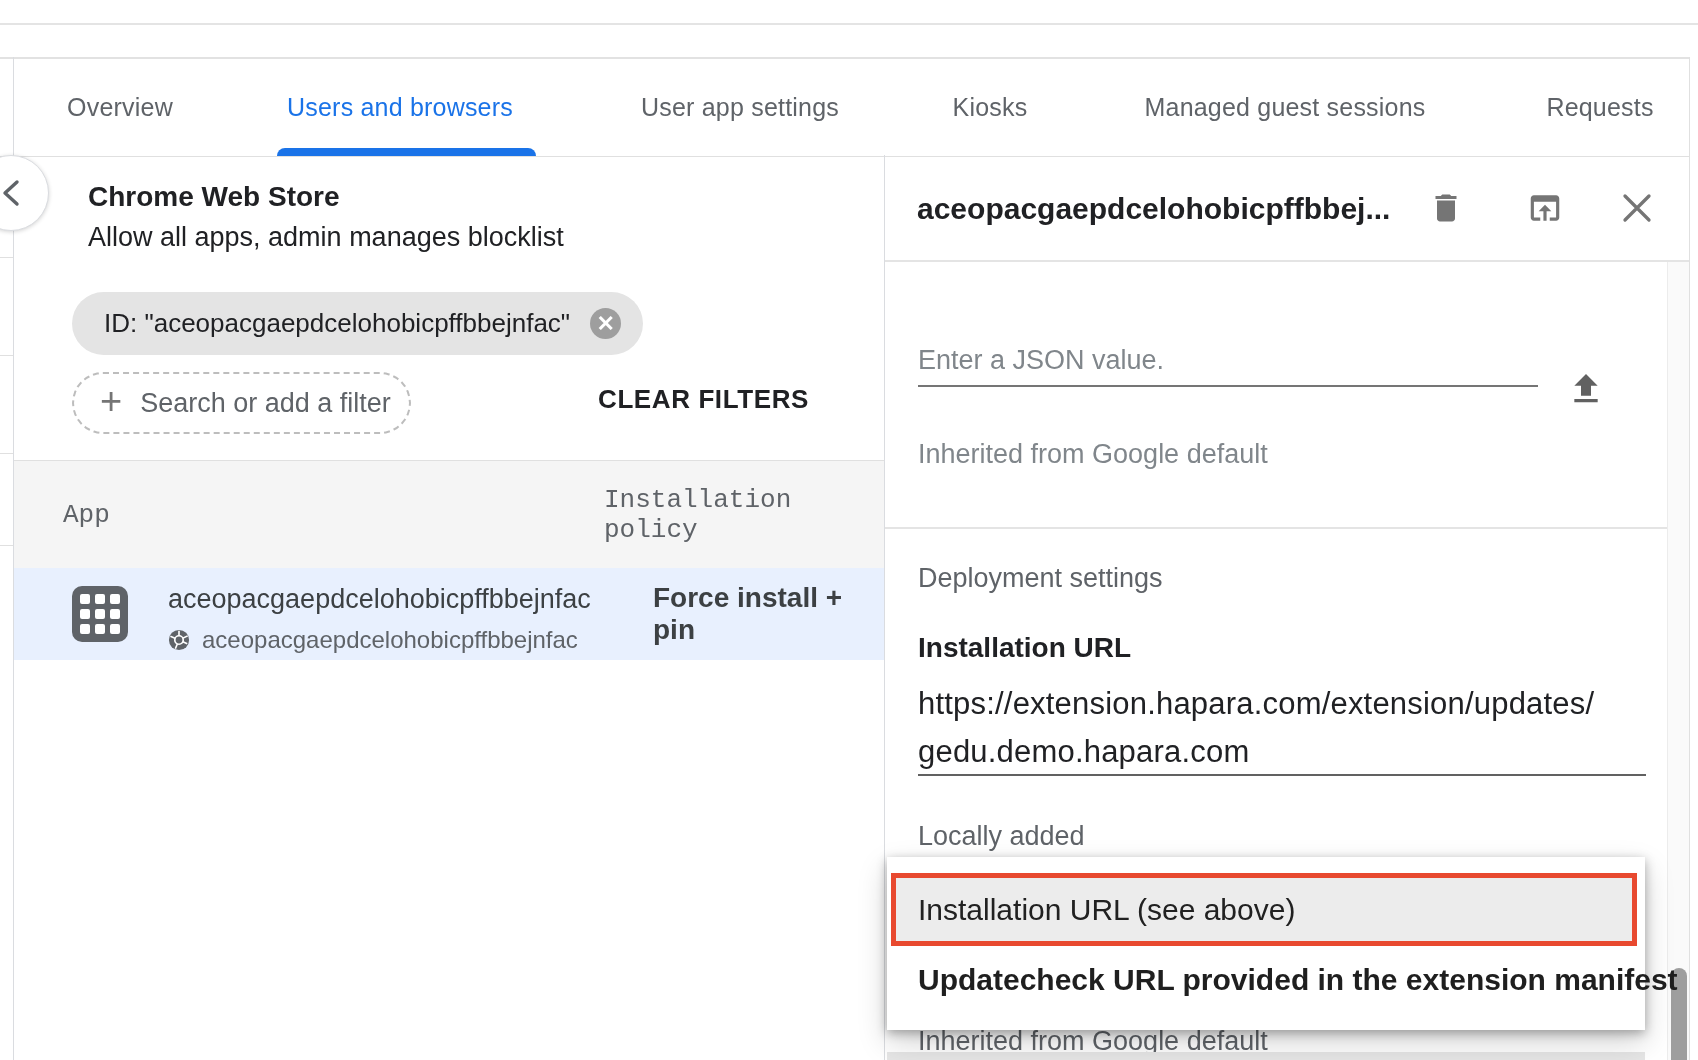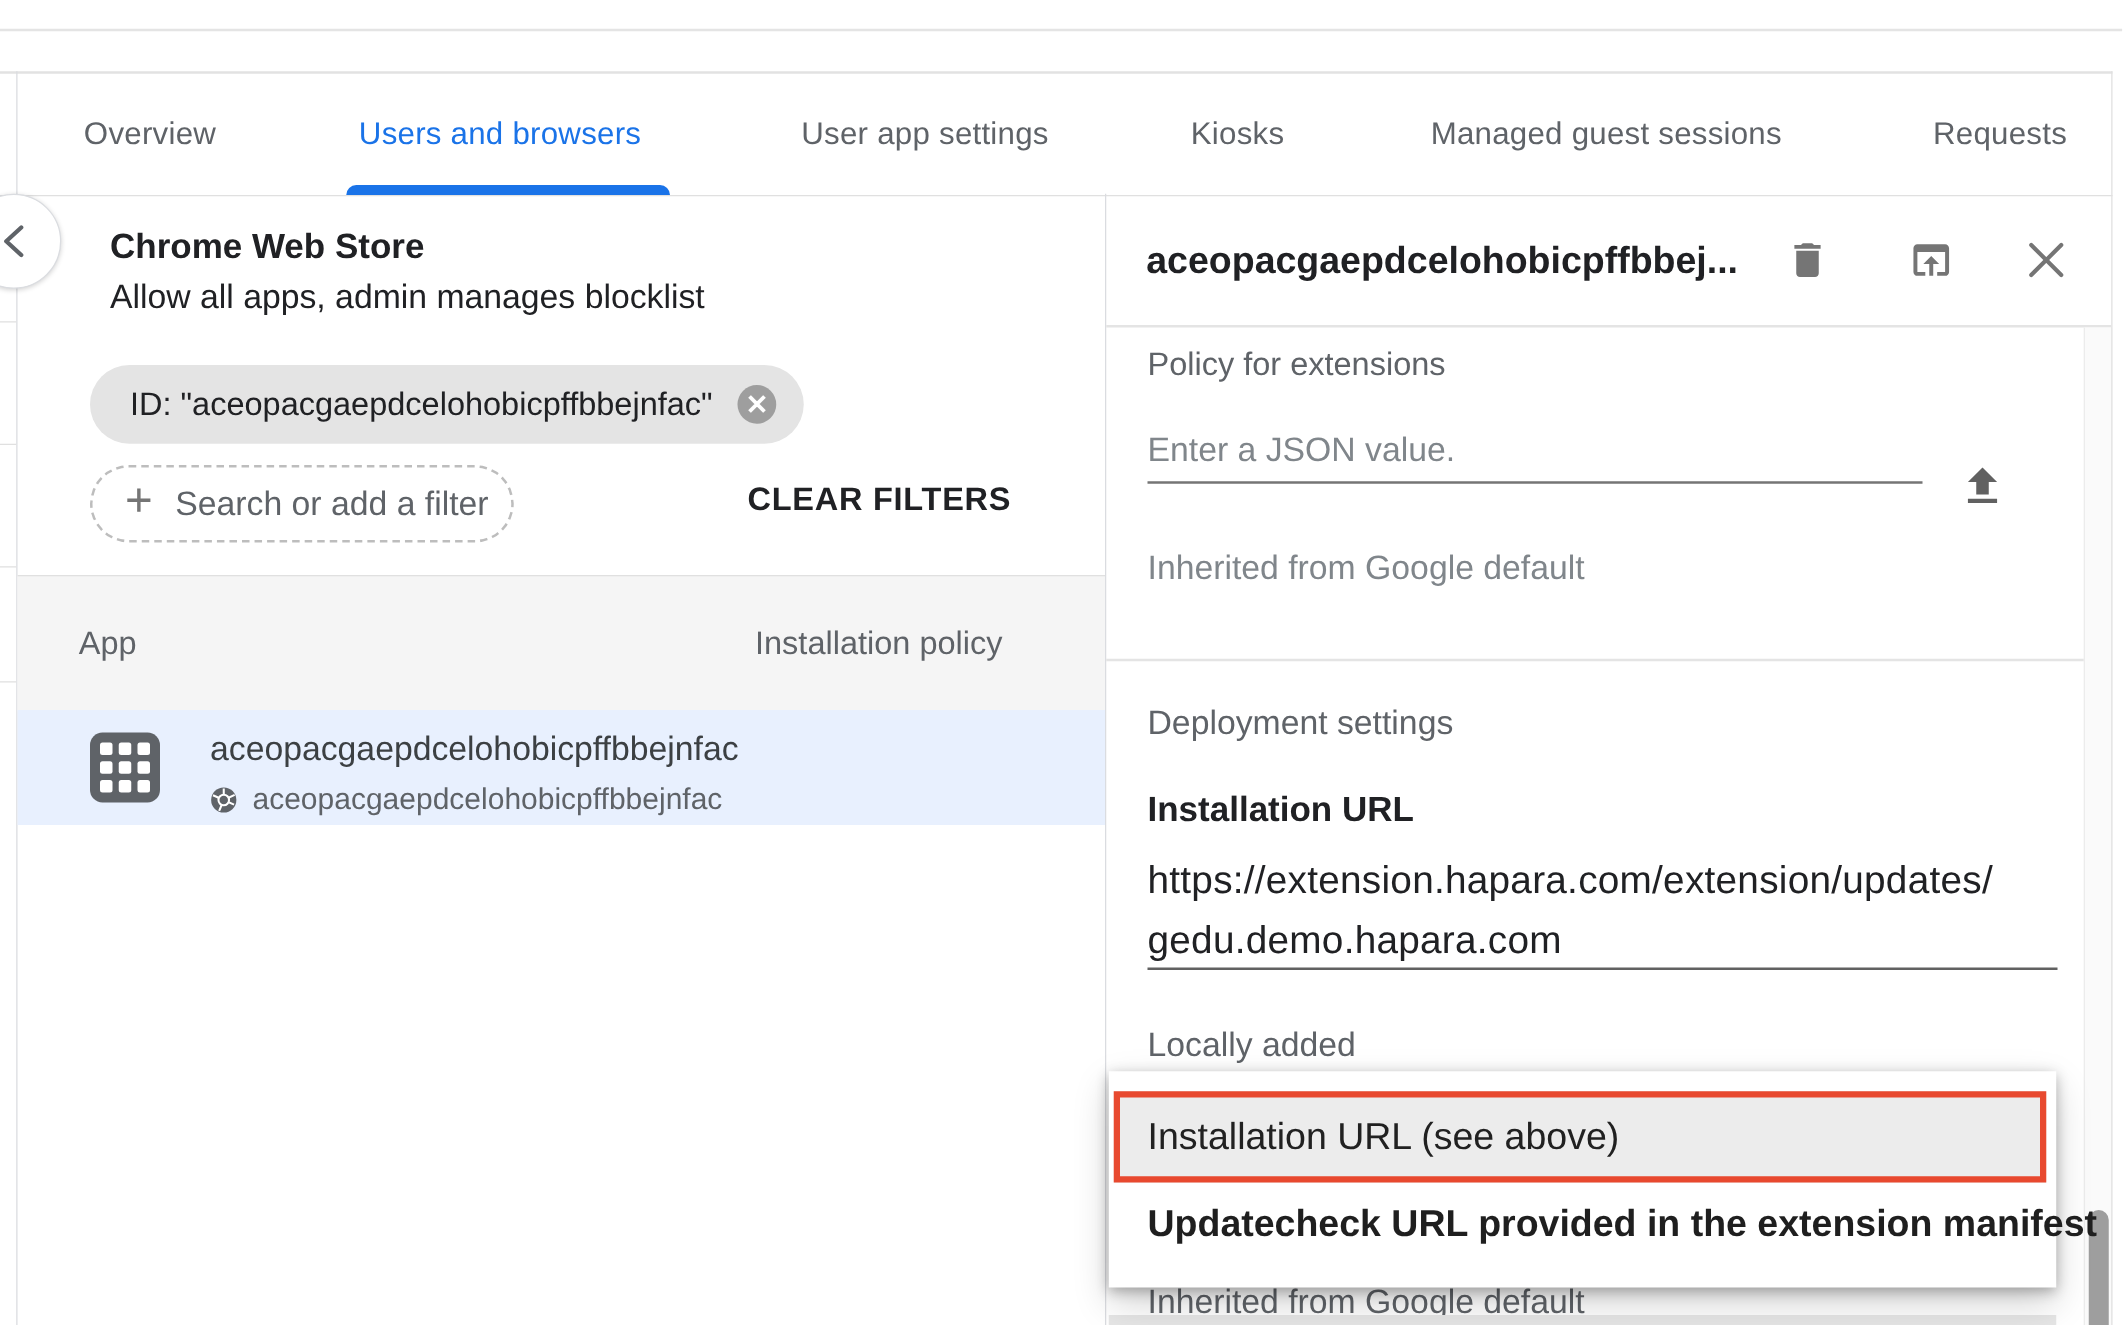--- a/index.html
+++ b/index.html
@@ -34,21 +34,21 @@
   #chip-x{width:31px;height:31px;border-radius:50%;background:#9e9e9e;color:#fff;margin-left:20px;
           display:flex;align-items:center;justify-content:center;font-size:22px;font-weight:700;cursor:pointer;}
   #search-filter{left:72px;top:372px;width:339px;height:62px;border:2px dashed #bdbdbd;border-radius:33px;
                  display:flex;align-items:center;padding-left:26px;box-sizing:border-box;cursor:pointer;}
   #search-filter .plus{font-size:38px;color:#757575;font-weight:400;line-height:1;margin-right:18px;margin-top:-4px;}
   #search-filter .lbl{font-size:27px;color:#5f6368;}
   #clear-filters{left:598px;top:384px;font-size:26px;font-weight:700;color:#202124;letter-spacing:.6px;cursor:pointer;}
 
   
   #thead{left:14px;top:460px;width:870px;height:108px;background:#f5f5f5;border-top:1px solid #e0e0e0;}
-  .th{position:absolute;font-size:26px;color:#5f6368;top:50%;transform:translateY(-50%);}
+  .th{position:absolute;font-size:26px;color:#5f6368;top:50%;transform:translateY(-50%);font-family:Liberation Mono, monospace;}
   #row1{left:14px;top:568px;width:870px;height:92px;background:#e8f0fe;cursor:pointer;}
   #app-icon{position:absolute;left:58px;top:18px;width:56px;height:56px;background:#5f6368;border-radius:10px;
             display:grid;grid-template-columns:repeat(3,10px);grid-template-rows:repeat(3,10px);
             gap:5px;justify-content:center;align-content:center;}
   #app-icon span{background:#fff;border-radius:2px;}
   #row-title{position:absolute;left:154px;top:16px;font-size:27px;color:#3c4043;}
   #row-sub{position:absolute;left:154px;top:58px;display:flex;align-items:center;}
   #row-sub .txt{font-size:24px;color:#5f6368;margin-left:12px;}
   #row-policy{position:absolute;left:639px;top:50%;transform:translateY(-50%);font-size:28px;font-weight:700;color:#3c4043;}
 
@@ -163,20 +163,21 @@
     <div id="row-title">aceopacgaepdcelohobicpffbbejnfac</div>
     <div id="row-sub">
       <svg width="22" height="22" viewBox="0 0 24 24">
         <circle cx="12" cy="12" r="11" fill="#5f6368"></circle>
         <path d="M12 2 L12 12 L21.5 7.5" stroke="#fff" stroke-width="1.8" fill="none"></path>
         <path d="M12 12 L2.6 7.8 M12 12 L8 21.5 M12 12 L21 16" stroke="#fff" stroke-width="1.8" fill="none"></path>
         <circle cx="12" cy="12" r="4.6" fill="#5f6368" stroke="#fff" stroke-width="1.8"></circle>
       </svg>
       <span class="txt">aceopacgaepdcelohobicpffbbejnfac</span>
     </div>
+    <div id="row-policy">Force install + pin</div>
   </div>
 
   <div id="panel-divider" class="vline"></div>
 
   <div id="dp-title" class="abs">aceopacgaepdcelohobicpffbbej...</div>
 
   <div class="icon-btn" style="left:1422px;">
     <svg width="36" height="36" viewBox="0 0 24 24">
       <path fill="#757575" d="M6 19c0 1.1.9 2 2 2h8c1.1 0 2-.9 2-2V7H6v12zM19 4h-3.5l-1-1h-5l-1 1H5v2h14V4z"></path>
     </svg>
@@ -187,21 +188,20 @@
     </svg>
   </div>
   <div class="icon-btn" style="left:1613px;">
     <svg width="36" height="36" viewBox="0 0 24 24">
       <path d="M4 4 L20 20 M20 4 L4 20" stroke="#757575" stroke-width="2.2" stroke-linecap="round"></path>
     </svg>
   </div>
 
   <div id="dp-header-line" class="hline"></div>
 
-  <div class="sec-label" style="left:918px;top:276px;">Policy for extensions</div>
 
   <input id="json-input" class="abs" type="text" placeholder="Enter a JSON value." style="">
   <div id="json-underline" class="hline"></div>
 
   <div class="icon-btn" style="left:1562px;top:365px;">
     <svg width="40" height="40" viewBox="0 0 24 24">
       <path fill="#616161" d="M9 16h6v-6h4l-7-7-7 7h4v6zm-4 2h14v2H5v-2z"></path>
     </svg>
   </div>
 

